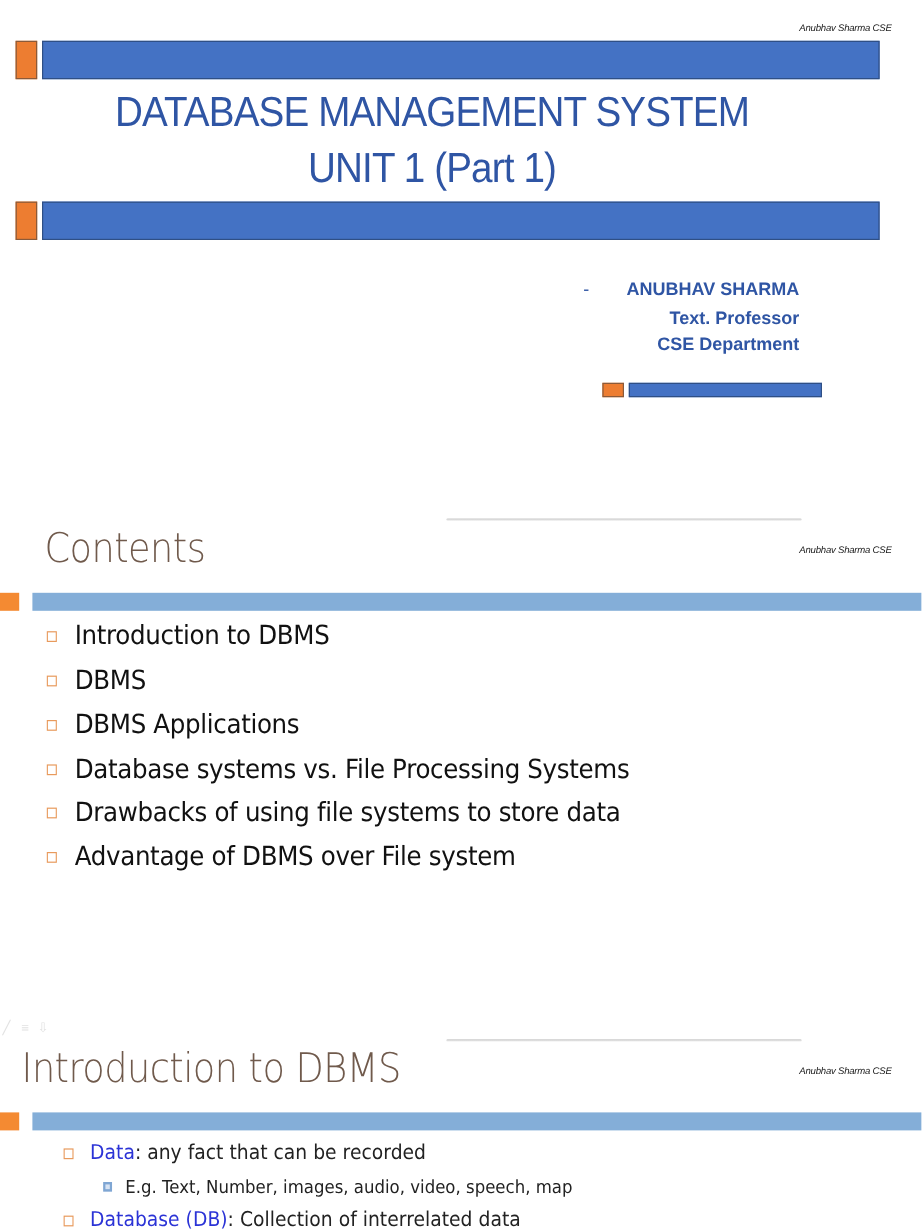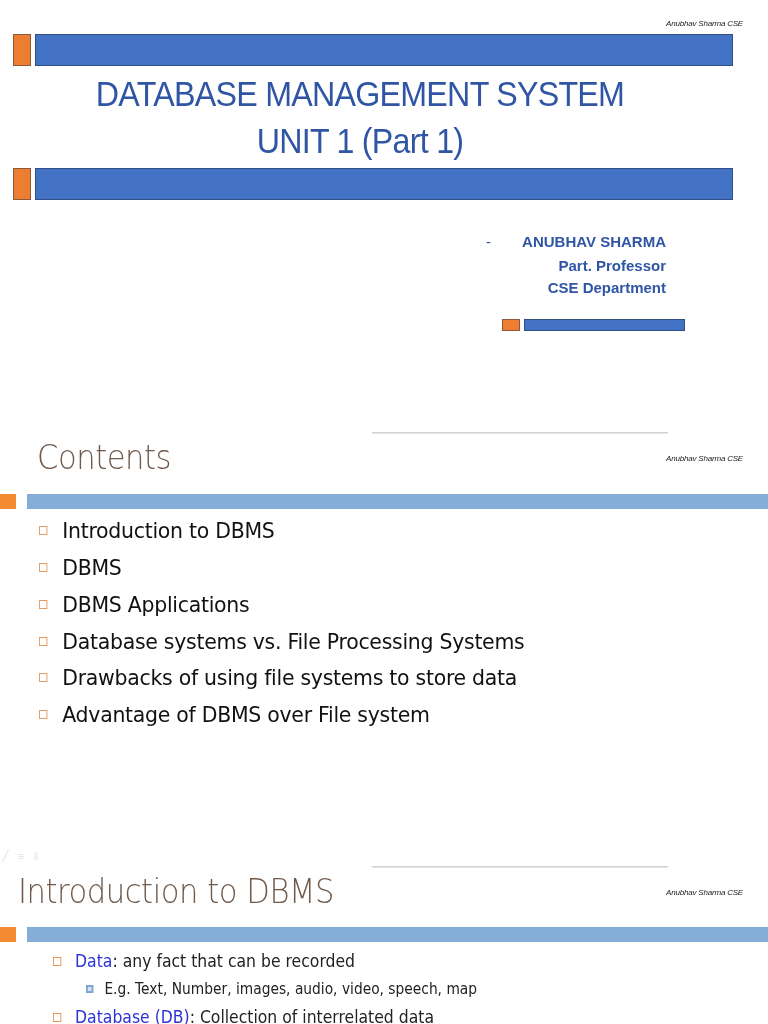--- a/index.html
+++ b/index.html
@@ -32,21 +32,21 @@
   <div class="abs blue-bar" style="left:35px; top:34px; width:698px; height:32px;"></div>
 
   <div class="abs title-main" style="left:0; width:720px; top:73px;">DATABASE MANAGEMENT SYSTEM</div>
   <div class="abs title-main" style="left:0; width:720px; top:120px;">UNIT 1 (Part 1)</div>
 
   <div class="abs orange-block" style="left:13px; top:168px; width:18px; height:32px;"></div>
   <div class="abs blue-bar" style="left:35px; top:168px; width:698px; height:32px;"></div>
 
   <div class="abs author" style="left:486px; top:229px; width:20px; text-align:left; font-weight:normal;">-</div>
   <div class="abs author" style="right:102px; top:229px;">ANUBHAV SHARMA</div>
-  <div class="abs author" style="right:102px; top:253px;">Part. Professor</div>
+  <div class="abs author" style="right:102px; top:253px;">Text. Professor</div>
   <div class="abs author" style="right:102px; top:275px;">CSE Department</div>
 
   <div class="abs orange-block" style="left:502px; top:319px; width:18px; height:12px;"></div>
   <div class="abs blue-bar" style="left:524px; top:319px; width:161px; height:12px;"></div>
 </div>
 
 <div>
   <div class="abs shadow-line" style="left:372px; top:432px; width:296px;"></div>
   <div class="abs slide-title" style="left:37px; top:437px;">Contents</div>
   <div class="abs watermark" style="right:25px; top:454px;">Anubhav Sharma CSE</div>

